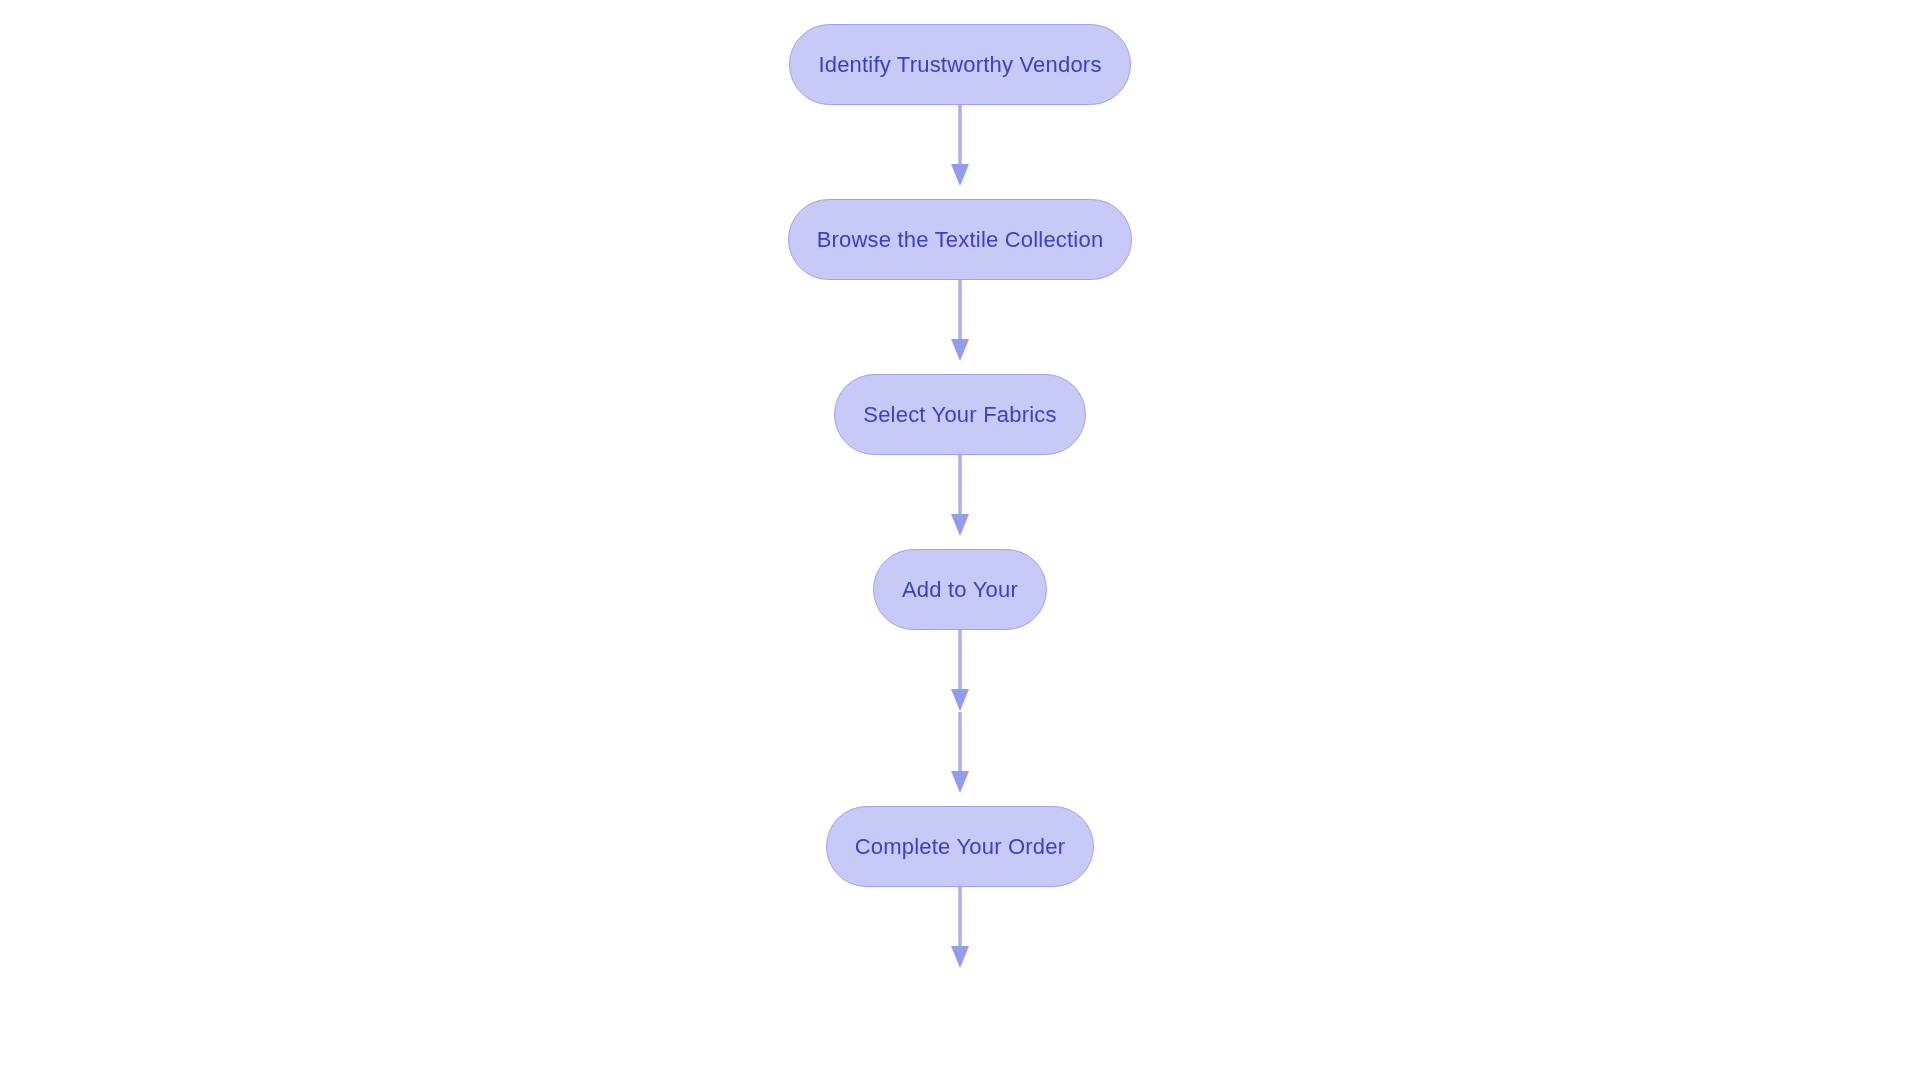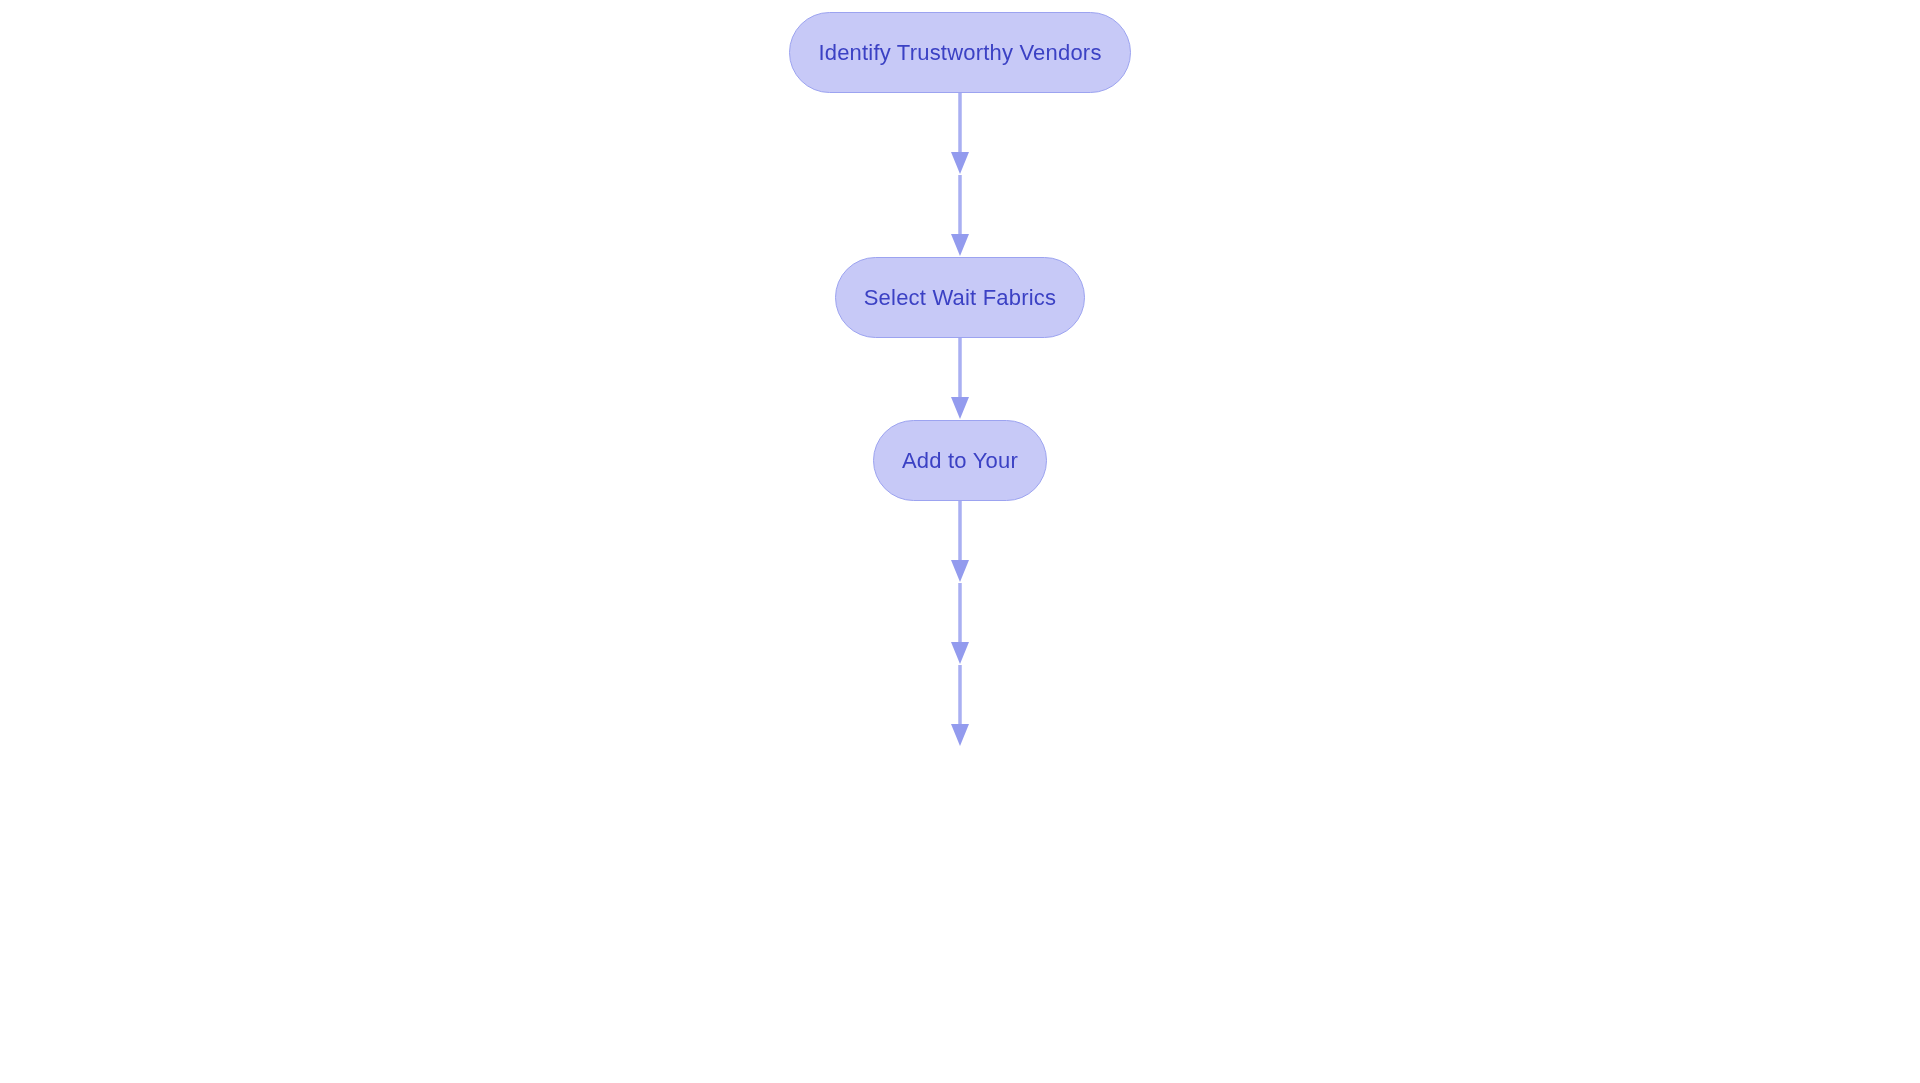--- a/index.html
+++ b/index.html
@@ -27,20 +27,21 @@
   .node {
     height: 81px;
     min-height: 81px;
     border-radius: 41px;
     background: var(--node-fill);
     border: 1.5px solid var(--node-border);
     display: inline-flex;
     align-items: center;
     justify-content: center;
     padding: 0 28px;
+    margin-top: 12px;
   }
   .node-label {
     font-size: 22px;
     letter-spacing: 0.2px;
     color: var(--node-text);
     white-space: nowrap;
   }
   .arrow {
     height: 82px;
     min-height: 82px;
@@ -61,30 +62,33 @@
     <span class="node-label">Identify Trustworthy Vendors</span>
   </div>
 
   <div class="arrow">
     <svg width="22" height="82" viewBox="0 0 22 82">
       <line x1="11" y1="0" x2="11" y2="61"></line>
       <polygon points="2,59 20,59 11,81"></polygon>
     </svg>
   </div>
 
+  <div class="node">
+    <span class="node-label">Browse the Textile Collection</span>
+  </div>
 
   <div class="arrow">
     <svg width="22" height="82" viewBox="0 0 22 82">
       <line x1="11" y1="0" x2="11" y2="61"></line>
       <polygon points="2,59 20,59 11,81"></polygon>
     </svg>
   </div>
 
   <div class="node">
-    <span class="node-label">Select Wait Fabrics</span>
+    <span class="node-label">Select Your Fabrics</span>
   </div>
 
   <div class="arrow">
     <svg width="22" height="82" viewBox="0 0 22 82">
       <line x1="11" y1="0" x2="11" y2="61"></line>
       <polygon points="2,59 20,59 11,81"></polygon>
     </svg>
   </div>
 
   <div class="node">
@@ -99,20 +103,23 @@
   </div>
 
 
   <div class="arrow">
     <svg width="22" height="82" viewBox="0 0 22 82">
       <line x1="11" y1="0" x2="11" y2="61"></line>
       <polygon points="2,59 20,59 11,81"></polygon>
     </svg>
   </div>
 
+  <div class="node">
+    <span class="node-label">Complete Your Order</span>
+  </div>
 
   <div class="arrow">
     <svg width="22" height="82" viewBox="0 0 22 82">
       <line x1="11" y1="0" x2="11" y2="61"></line>
       <polygon points="2,59 20,59 11,81"></polygon>
     </svg>
   </div>
 
 
 </div>

